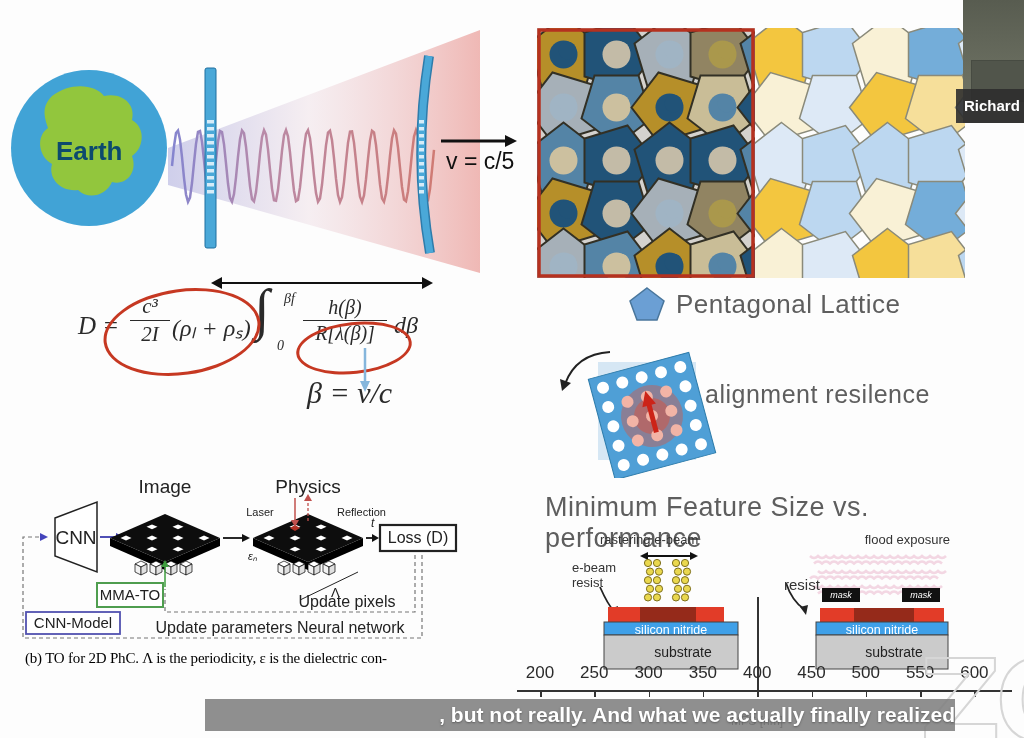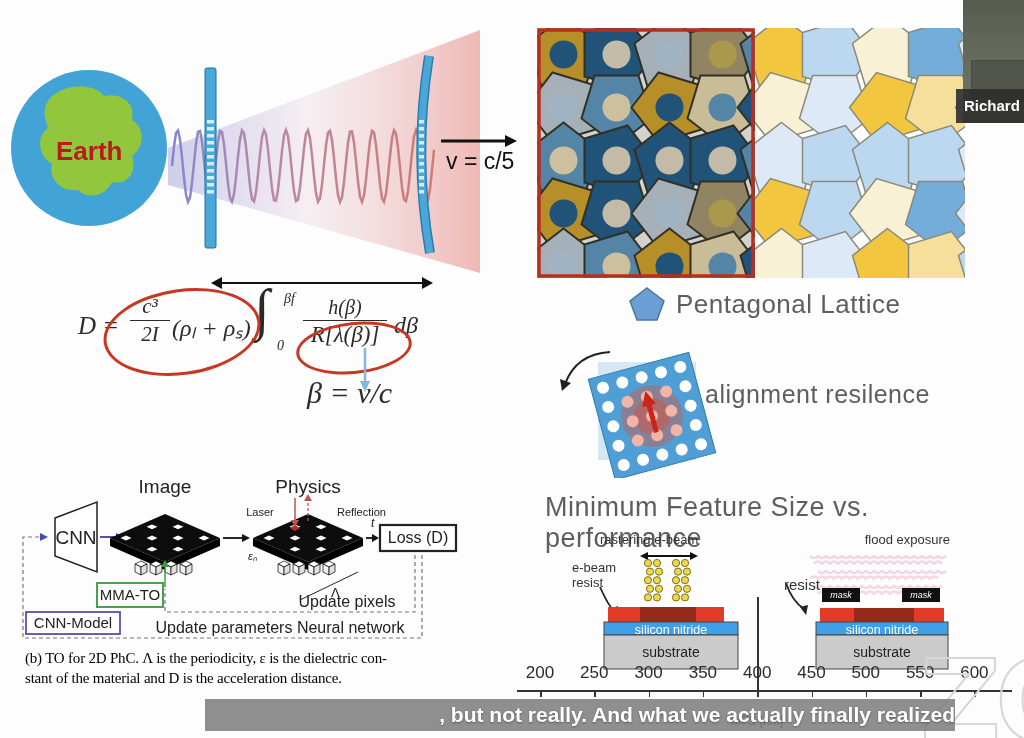--- a/index.html
+++ b/index.html
@@ -1,31 +1,31 @@
 <!DOCTYPE html>
 <html><head>
 <meta charset="utf-8">
 <style>
   html,body{margin:0;padding:0;}
   #page{position:relative;width:1024px;height:738px;background:#fdfdfd;overflow:hidden;
         font-family:"Liberation Sans",sans-serif;}
   .abs{position:absolute;}
   svg{display:block;}
   
-  .earth-label{font-size:26px;font-weight:bold;color:#b91c1c;}
+  .earth-label{font-size:26px;font-weight:bold;color:#0c4a6e;}
   .vel-label{font-size:23px;color:#111;}
   .ftxt{font-family:"Liberation Serif",serif;font-style:italic;color:#2a2a2a;}
   .frac{text-align:center;font-family:"Liberation Serif",serif;font-style:italic;color:#2a2a2a;}
   .frac .bar{border-top:1.6px solid #2a2a2a;margin:1px 0;}
   .red-ellipse{border:3.5px solid #c63822;border-radius:50%;}
   .gray-head{color:#5e5e5e;font-size:26px;letter-spacing:0.5px;}
   .cap{font-family:"Liberation Serif",serif;font-size:15px;color:#000000;white-space:nowrap;letter-spacing:-0.2px;}
   .fab-label{font-size:13px;color:#333;}
   .layer-text{font-size:12.5px;color:#fff;text-align:center;}
-  .layer-text2{font-size:14px;color:#222;text-align:center;}
+  .layer-text2{font-size:14px;color:#222;text-align:center;padding-left:12px;}
   .tick{position:absolute;top:690px;width:1.5px;height:7px;background:#333;}
   .tick-label{position:absolute;top:663px;transform:translateX(-50%);font-size:17px;color:#2b2b2b;}
   #subtitle{left:205px;top:699px;width:750px;height:32px;background:rgba(127,127,127,0.88);
             z-index:12;display:flex;align-items:center;justify-content:flex-end;}
   #subtitle span{color:#fff;font-weight:bold;font-size:21px;white-space:nowrap;text-shadow:0 1px 2px rgba(60,60,60,.6);}
   #thumb{left:963px;top:0;width:61px;height:123px;background:linear-gradient(180deg,#585c50 0%,#6a6e60 60%,#72766a 100%);z-index:11;}
   #thumb .ceil{position:absolute;left:8px;top:60px;width:60px;height:40px;background:#51554b;border:1px solid #474b42;}
   #name-bar{left:956px;top:89px;width:68px;height:34px;background:rgba(45,45,45,0.9);z-index:12;overflow:hidden;}
   #name-bar span{display:block;padding-left:8px;line-height:34px;color:#fff;font-weight:bold;font-size:15px;white-space:nowrap;border-radius:13px;}
   #watermark{left:920px;top:645px;font-family:"DejaVu Sans",sans-serif;font-weight:bold;font-size:112px;
@@ -92,21 +92,21 @@
       <div class="bar"></div>
       <div style="font-size:21px">2I</div>
     </div>
     <div class="abs ftxt" style="left:172px;top:310px;font-size:24px">(ρₗ + ρₛ)</div>
     <div class="abs" style="left:254px;top:281px;font-size:56px;font-family:'Liberation Serif',serif;color:#2a2a2a;line-height:1">∫</div>
     <div class="abs ftxt" style="left:284px;top:291px;font-size:14px">βf</div>
     <div class="abs ftxt" style="left:277px;top:338px;font-size:14px">0</div>
     <div class="abs frac" style="left:303px;top:296px;width:84px">
       <div style="font-size:20px">h(β)</div>
       <div class="bar"></div>
-      <div style="font-size:23px">R[λ(β)]</div>
+      <div style="font-size:20px">R[λ(β)]</div>
     </div>
     <div class="abs ftxt" style="left:394px;top:312px;font-size:24px">dβ</div>
     <div class="abs red-ellipse" style="left:103px;top:289px;width:152px;height:80px;transform:rotate(-8deg)"></div>
     <div class="abs red-ellipse" style="left:296px;top:322px;width:110px;height:46px;transform:rotate(-6deg)"></div>
     <svg class="abs" style="left:357px;top:348px" width="16" height="46">
       <line x1="8" y1="0" x2="8" y2="34" stroke="#85b6dc" stroke-width="2.5"></line>
       <polygon points="3,33 13,33 8,44" fill="#85b6dc"></polygon>
     </svg>
     <div class="abs ftxt" style="left:307px;top:376px;font-size:30px">β = v/c</div>
   </div>
@@ -214,21 +214,20 @@
       <polygon points="151,102 159,102 155,95" fill="#3f9e3f"></polygon>
     </g>
 
     <rect x="16" y="147" width="94" height="22" fill="#fff" stroke="#5252b0" stroke-width="1.8"></rect>
     <text x="63" y="163" text-anchor="middle" font-size="15">CNN-Model</text>
     <text x="337" y="142" text-anchor="middle" font-size="16">Update pixels</text>
     <text x="270" y="168" text-anchor="middle" font-size="16">Update parameters Neural network</text>
   </svg>
 
   <div class="abs cap" style="left:25px;top:650px">(b) TO for 2D PhC. Λ is the periodicity, ε is the dielectric con-</div>
-  <div class="abs cap" style="left:25px;top:670px">stant of the material and D is the acceleration distance.</div>
 
   <svg id="sv-pent" class="abs" style="left:537px;top:28px" width="428" height="250" viewBox="0 0 428 250">
     <defs>
       <clipPath id="clipL">
           <rect x="0" y="0" width="218" height="250"></rect>
         </clipPath>
       <clipPath id="clipR">
           <rect x="218" y="0" width="210" height="250"></rect>
         </clipPath>
     </defs>

